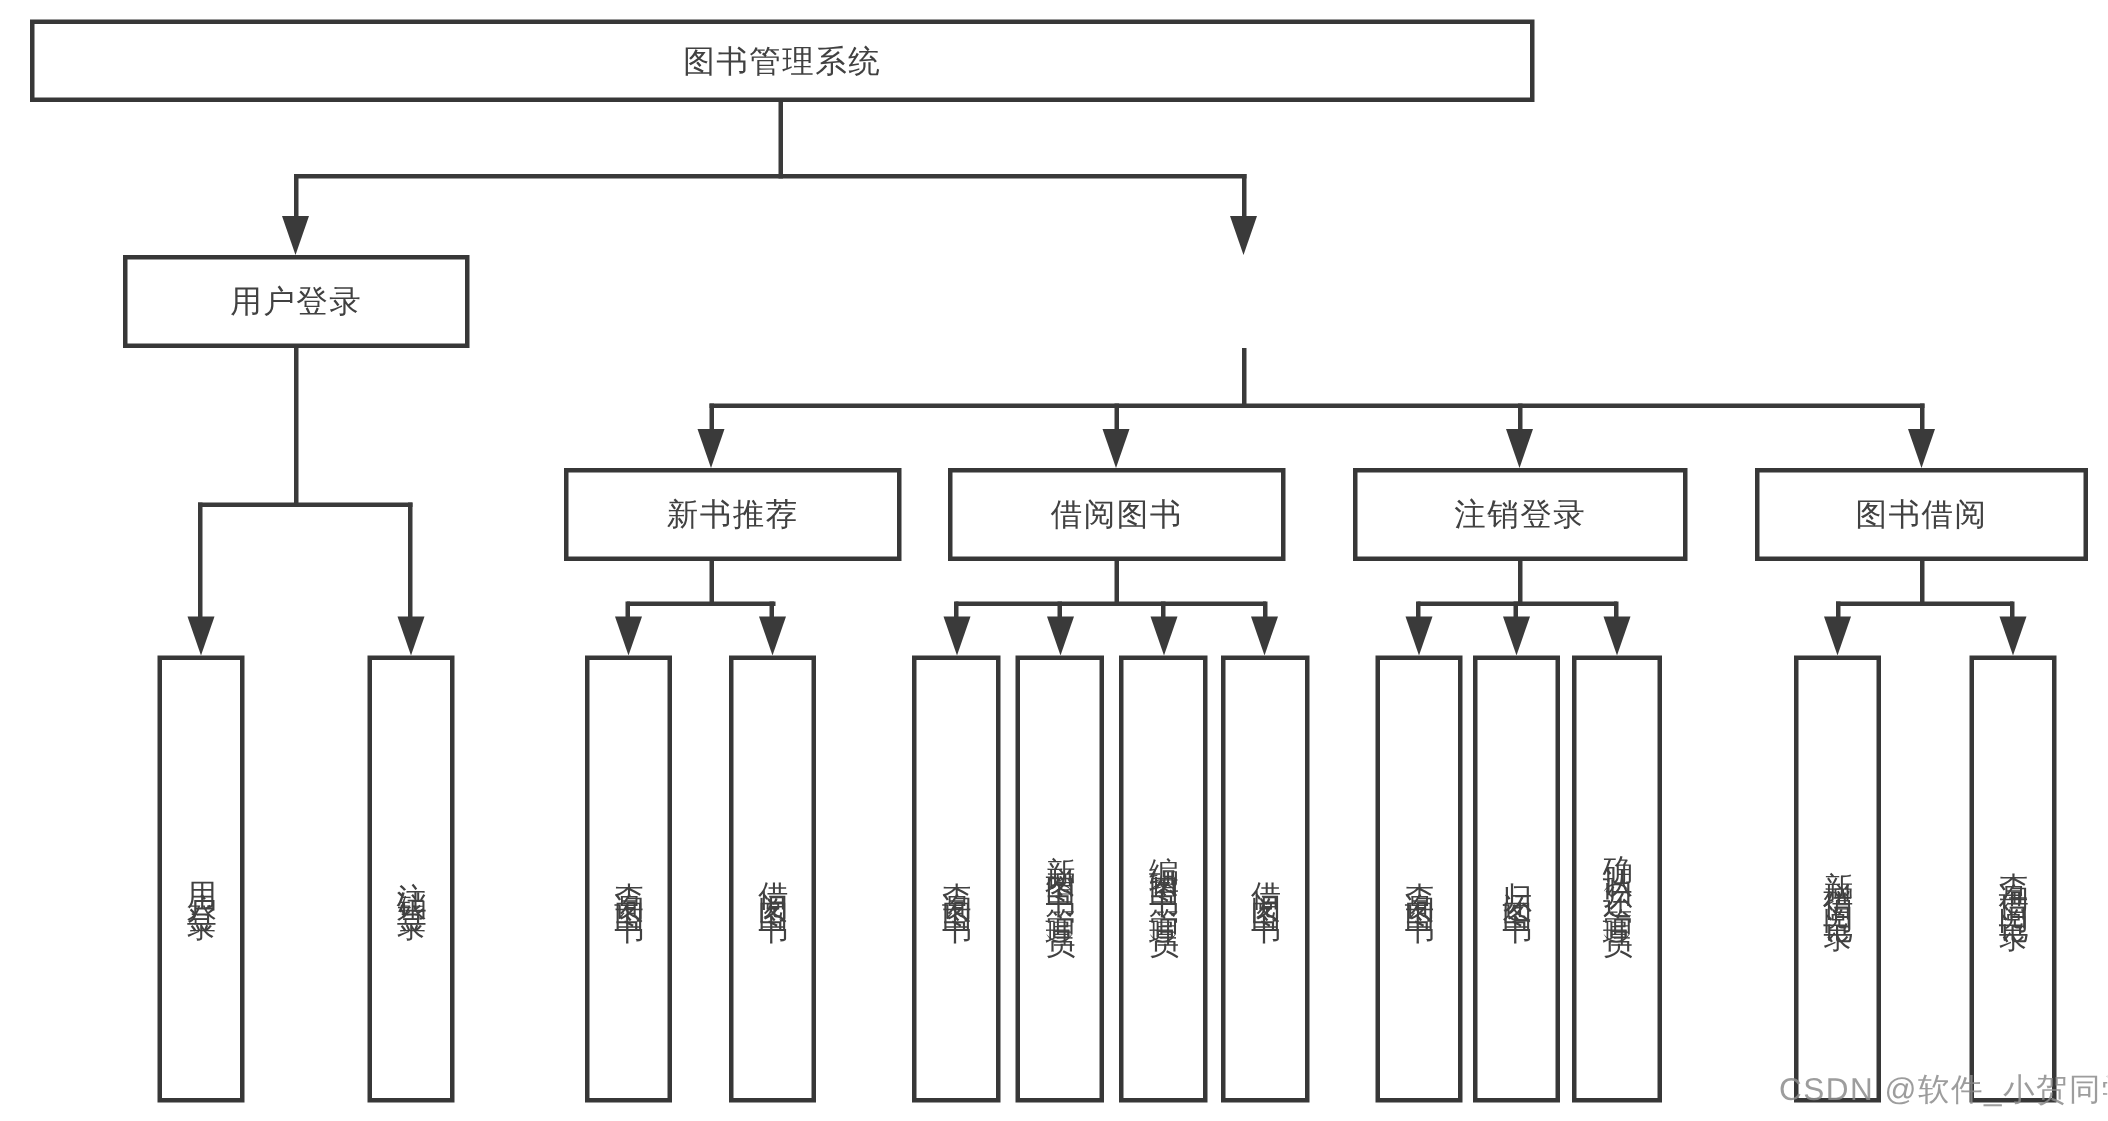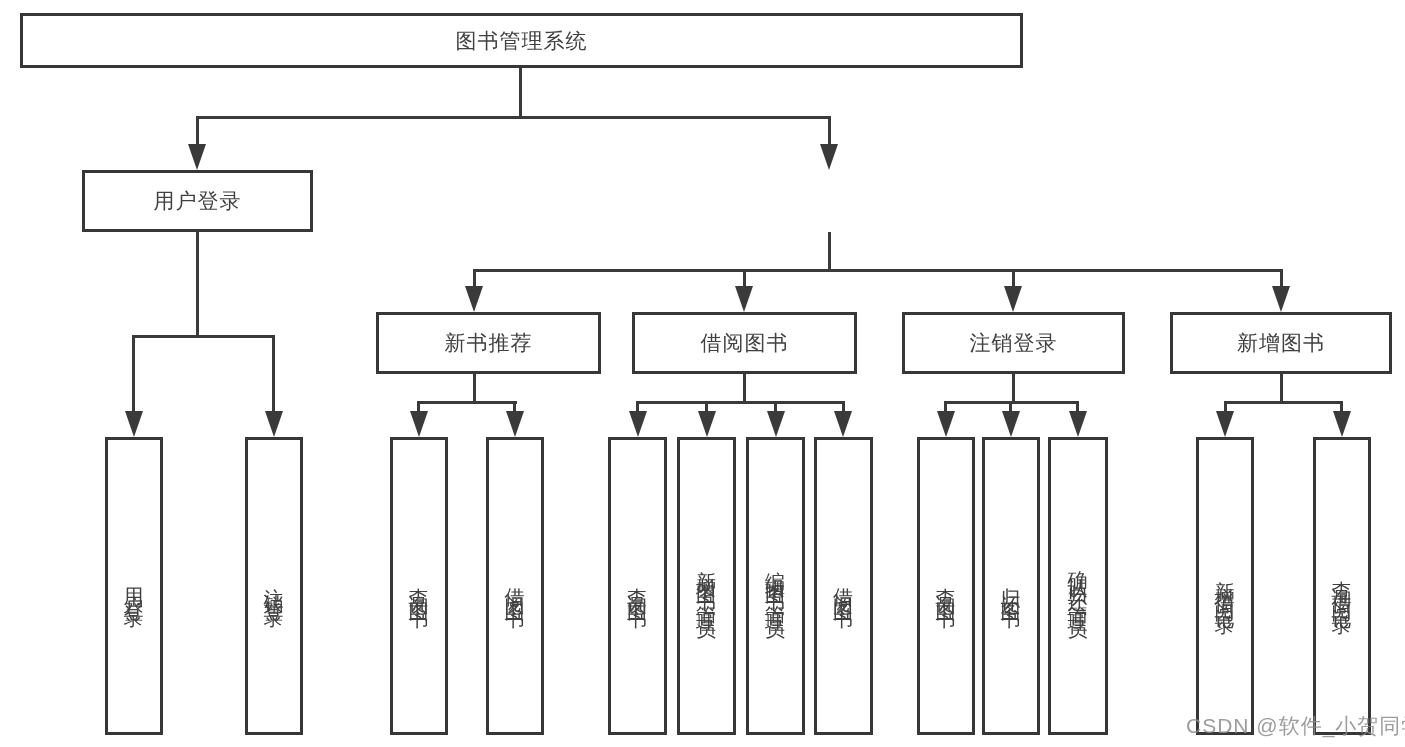--- a/index.html
+++ b/index.html
@@ -71,21 +71,21 @@
   <div class="box" style="left:376px;top:312px;width:225px;height:62px">
     <span>新书推荐</span>
   </div>
   <div class="box" style="left:632px;top:312px;width:225px;height:62px">
     <span>借阅图书</span>
   </div>
   <div class="box" style="left:902px;top:312px;width:223px;height:62px">
     <span>注销登录</span>
   </div>
   <div class="box" style="left:1170px;top:312px;width:222px;height:62px">
-    <span>新增图书</span>
+    <span>图书借阅</span>
   </div>
 
   <div class="vline" style="left:473px;top:374px;height:30px"></div>
   <div class="hline" style="left:418px;top:401px;width:99px"></div>
   <div class="vline" style="left:417px;top:401px;height:14px"></div>
   <div class="arrow" style="left:410px;top:411px"></div>
   <div class="vline" style="left:513px;top:401px;height:14px"></div>
   <div class="arrow" style="left:506px;top:411px"></div>
 
   <div class="vline" style="left:743px;top:374px;height:30px"></div>

